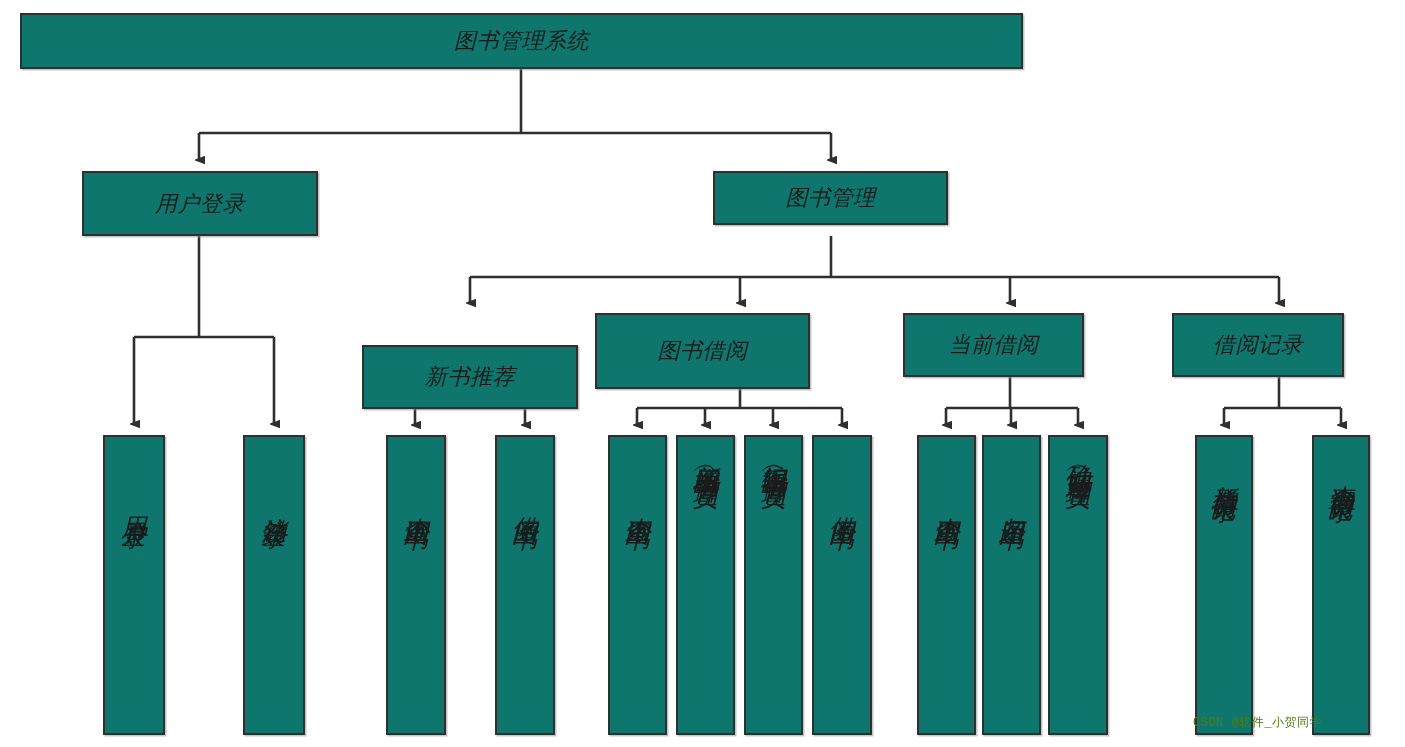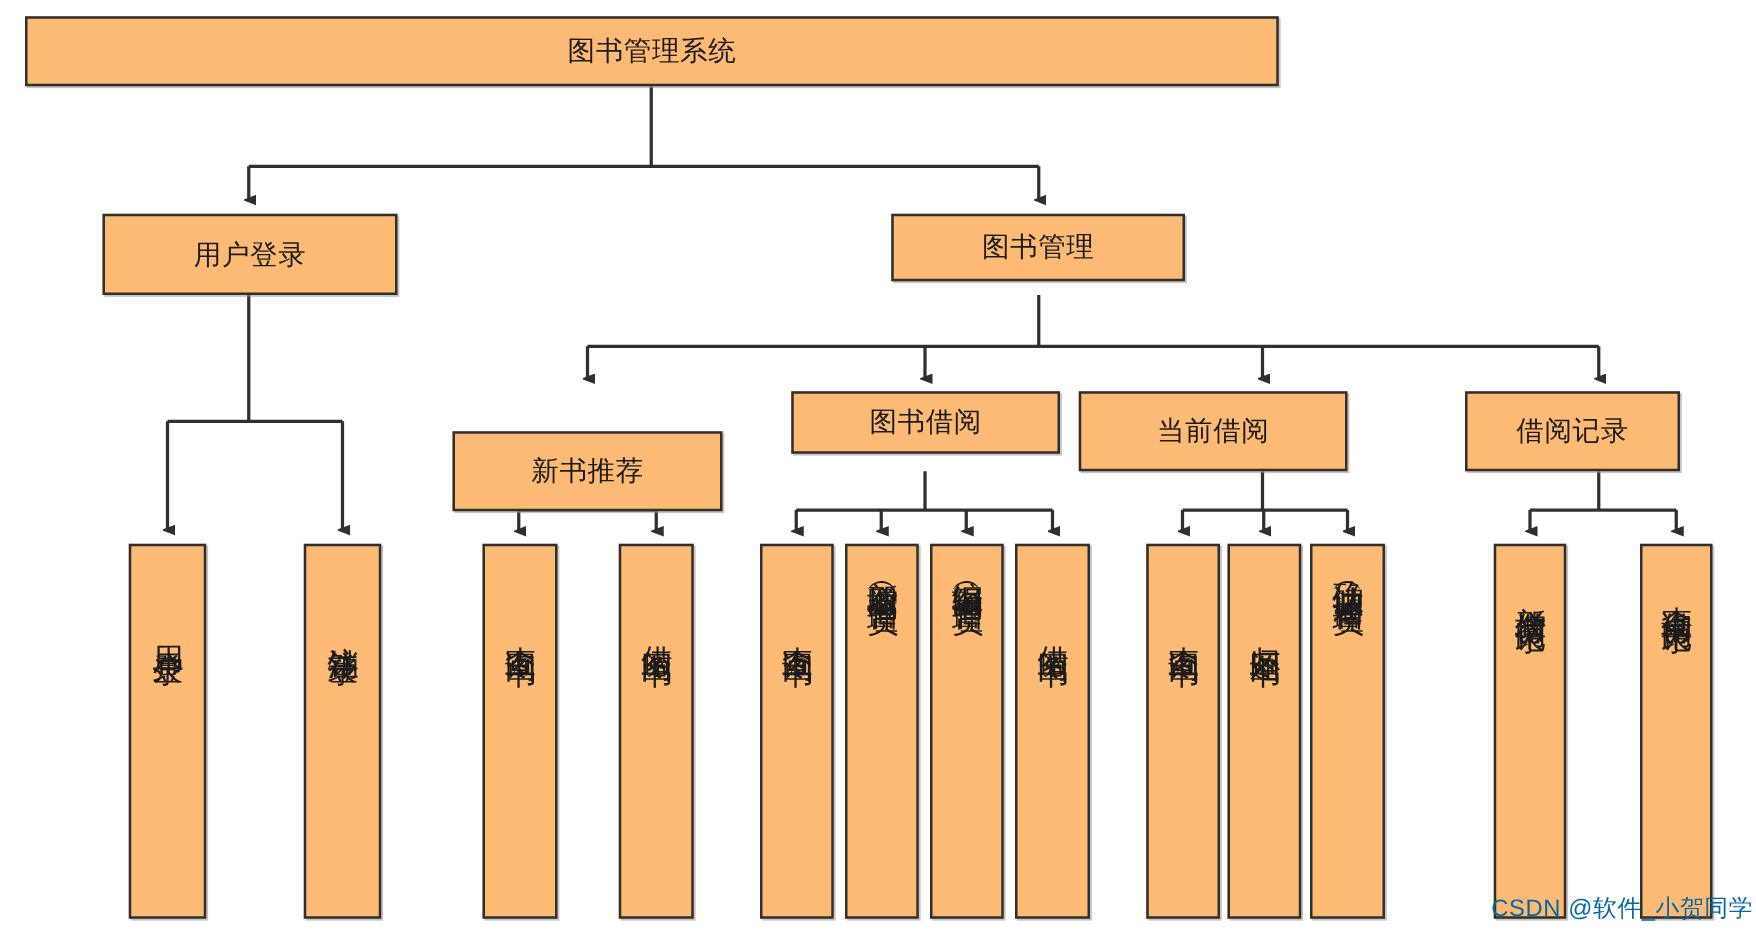--- a/index.html
+++ b/index.html
@@ -24,26 +24,27 @@
     position: absolute;
     left: 0;
     top: 0;
     width: 1405px;
     height: 747px;
     pointer-events: none;
   }
   .node {
     position: absolute;
     box-sizing: border-box;
-    background: #fdba74;
+    background: #0f766e;
     border: 2.2px solid #2f2f2f;
     display: flex;
     align-items: center;
     justify-content: center;
     box-shadow: 1.5px 1.5px 0 0 rgba(150,150,150,0.55);
+    font-style: italic;
   }
   .node .lbl {
     color: #1b1b1b;
     font-size: 22px;
     line-height: 1.18;
     letter-spacing: 0.5px;
     white-space: nowrap;
   }
   
   .node.vert {
@@ -54,25 +55,25 @@
     writing-mode: vertical-rl;
     text-orientation: upright;
     font-size: 25px;
     line-height: 1.12;
     letter-spacing: 3px;
     white-space: normal;
     max-height: 100%;
   }
   .watermark {
     position: absolute;
-    color: #0369a1;
-    font-size: 19px;
+    color: #4d7c0f;
+    font-size: 12px;
     white-space: nowrap;
     letter-spacing: 0.5px;
-    font-family: Liberation Sans, sans-serif;
+    font-family: Liberation Mono, monospace;
   }
 </style>
 </head>
 <body>
 
 <div id="canvas">
 
   <svg id="edges" viewBox="0 0 1405 747" xmlns="http://www.w3.org/2000/svg">
     <defs>
       <marker id="arrow" markerWidth="10" markerHeight="10" refX="4.2" refY="6" orient="auto" markerUnits="userSpaceOnUse">
@@ -131,24 +132,24 @@
   <div class="node" style="left:82px; top:171px; width:236px; height:65px;">
     <span class="lbl">用户登录</span>
   </div>
   <div class="node" style="left:713px; top:171px; width:235px; height:54px;">
     <span class="lbl">图书管理</span>
   </div>
 
   <div class="node" style="left:362px; top:313px; width:216px; height:64px;margin-top:32px;">
     <span class="lbl">新书推荐</span>
   </div>
-  <div class="node" style="left:633px; top:313px; width:215px; height:50px;">
+  <div class="node" style="left:595px; top:313px; width:215px; height:76px;">
     <span class="lbl">图书借阅</span>
   </div>
-  <div class="node" style="left:863px; top:313px; width:215px; height:64px;">
+  <div class="node" style="left:903px; top:313px; width:181px; height:64px;">
     <span class="lbl">当前借阅</span>
   </div>
   <div class="node" style="left:1172px; top:313px; width:172px; height:64px;">
     <span class="lbl">借阅记录</span>
   </div>
 
   <div class="node vert" style="left:103px; top:435px; width:62px; height:300px; padding-top:60px;">
     <span class="lbl">用户登录</span>
   </div>
   <div class="node vert" style="left:243px; top:435px; width:62px; height:300px; padding-top:60px;">

